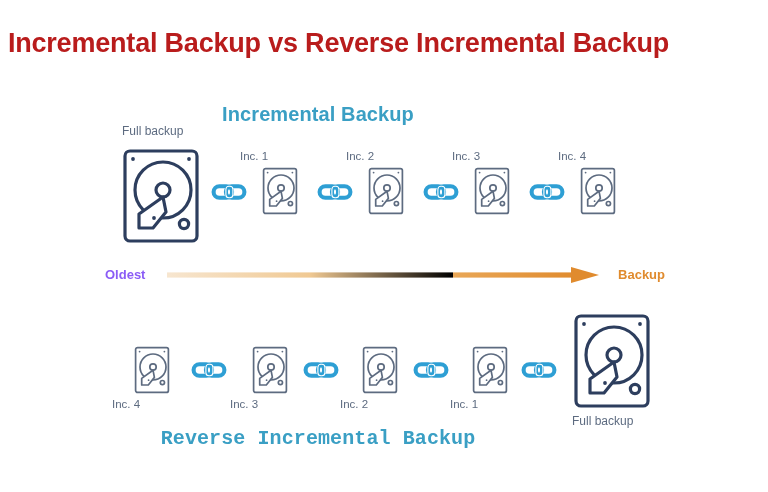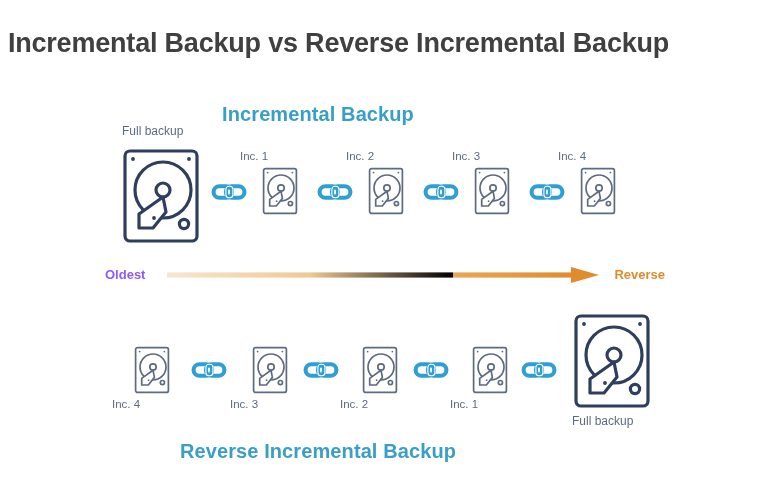--- a/index.html
+++ b/index.html
@@ -9,31 +9,31 @@
     font-family:"Liberation Sans", sans-serif;
     overflow:hidden;
   }
   #canvas { position:relative; width:768px; height:492px; background:#ffffff; }
 
   
   .main-title {
     position:absolute; left:0; top:28px; width:677px;
     text-align:center;
     font-size:27px; font-weight:700; letter-spacing:-0.2px;
-    color:#404040;
+    color:#b91c1c;
     white-space:nowrap;
   }
   .section-title {
     position:absolute; width:636px; left:0; text-align:center;
     font-size:20px; font-weight:700; letter-spacing:0.1px;
     color:#3a9fc4;
     white-space:nowrap;
   }
   #title-incremental { top:103px; }
-  #title-reverse { top:440px; }
+  #title-reverse { top:427px;font-family:Liberation Mono, monospace; }
 
   
   .drive-label {
     position:absolute; text-align:left;
     font-size:11.5px; color:#5d6b80; white-space:nowrap;
   }
   .drive-label.big { font-size:12px; }
 
   
   .drive { position:absolute; }
@@ -161,21 +161,21 @@
   <div class="chain" style="left:529px; top:181px; width:36px; height:22px;">
     <svg viewBox="0 0 36 22" xmlns="http://www.w3.org/2000/svg">
       <rect x="2.6" y="5.2" width="18.5" height="11.6" rx="5.8" ry="5.8" fill="none" stroke="#2e9fd4" stroke-width="4.1"></rect>
       <rect x="14.9" y="5.2" width="18.5" height="11.6" rx="5.8" ry="5.8" fill="none" stroke="#2e9fd4" stroke-width="4.1"></rect>
       <rect x="14.9" y="5.2" width="7" height="11.6" rx="3" ry="3" fill="none" stroke="#ffffff" stroke-width="1.1"></rect>
     </svg>
   </div>
 
   <div id="timeline">
     <div id="timeline-oldest">Oldest</div>
-    <div id="timeline-newest">Reverse</div>
+    <div id="timeline-newest">Backup</div>
     <svg id="timeline-arrow" viewBox="0 0 432 22" xmlns="http://www.w3.org/2000/svg">
       <defs>
         <linearGradient id="arrowGrad" x1="0" y1="0" x2="1" y2="0">
           <stop offset="0%" stop-color="#f7e6d0"></stop>
           <stop offset="35%" stop-color="#f0c993"></stop>
           <stop offset="70%" stop-color="#e9a css"></stop>
           <stop offset="70%" stop-color="#e9a757"></stop>
           <stop offset="100%" stop-color="#e08b2e"></stop>
         </linearGradient>
       </defs>

